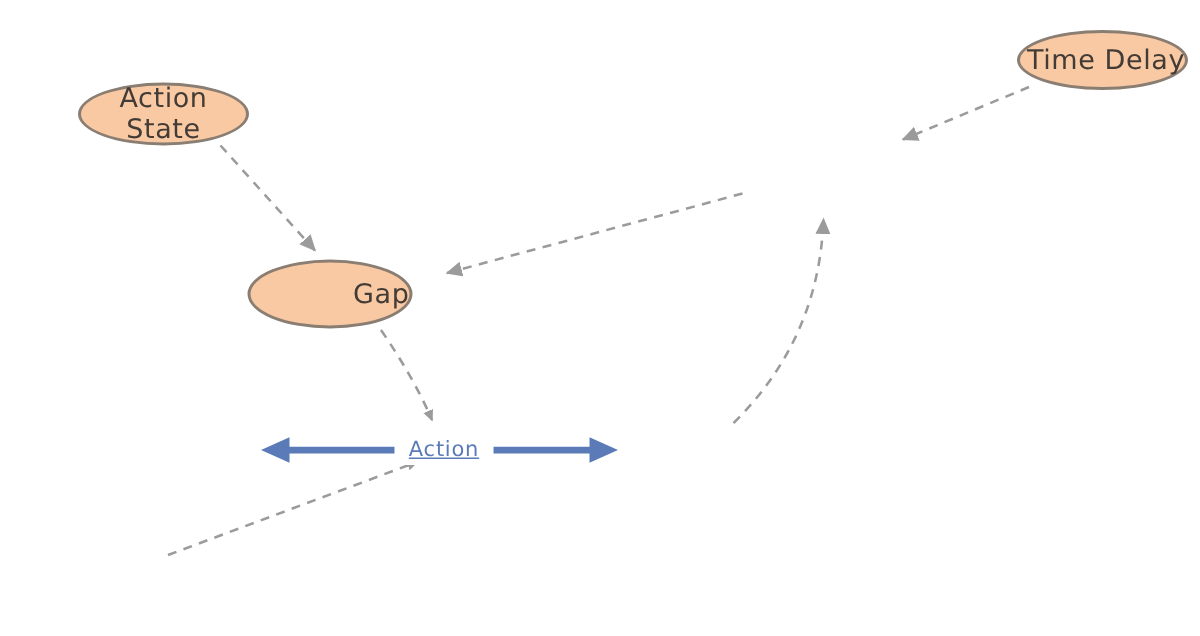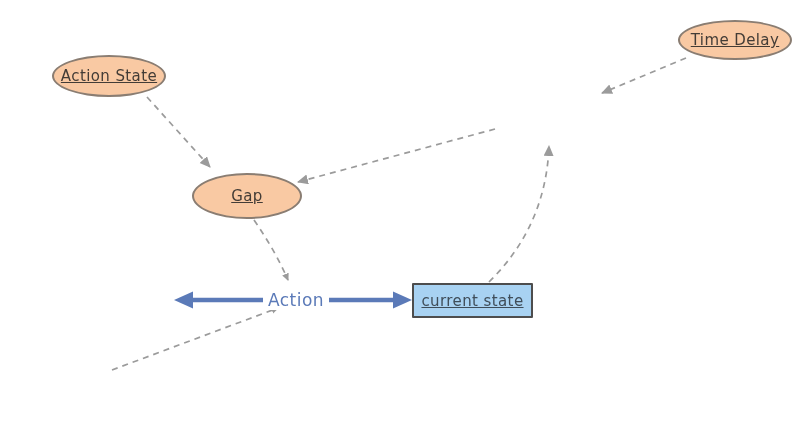--- a/index.html
+++ b/index.html
@@ -9,41 +9,41 @@
     overflow:hidden;
   }
   svg.layer{position:absolute;left:0;top:0;}
   .edge{
     stroke:var(--connector);stroke-width:1.7;fill:none;stroke-dasharray:6 5;
   }
   .arrowhead{fill:var(--connector);stroke:none;}
   .action-line{stroke:var(--action-arrow);stroke-width:4.5;}
   .action-head{fill:var(--action-arrow);stroke:none;}
   .node{
-    position:absolute;display:flex;align-items:center;justify-content:center;
+    position:absolute;display:flex;align-items:center;justify-content:flex-end;
     box-sizing:border-box;text-align:center;
-    font-size:15px;letter-spacing:0.4px;color:var(--text);text-decoration:underline;
+    font-size:18px;letter-spacing:0.4px;color:var(--text);
   }
   .node.ellipse{
     background:var(--node-fill);
     border:2px solid var(--node-border);
     border-radius:50%;
   }
   .node.rect{
     background:var(--box-fill);
     border:2px solid var(--box-border);
     color:var(--box-text);
     border-radius:1px;
   }
   .action-label{
     position:absolute;left:263px;top:290px;width:66px;height:20px;
     display:flex;align-items:center;justify-content:center;
     background:var(--background,#fff);
     color:var(--action-arrow);
-    font-size:17px;letter-spacing:0.5px;
+    font-size:14px;letter-spacing:0.5px;text-decoration:underline;
   }
 </style>
 </head>
 <body>
 
 <div class="canvas">
 
   <svg class="layer" width="800" height="424" viewBox="0 0 800 424">
     <defs>
       <marker id="arrow" markerUnits="userSpaceOnUse" markerWidth="13" markerHeight="11" refX="10" refY="5" orient="auto">
@@ -70,24 +70,21 @@
 
   <div class="node ellipse" style="left:52px;top:55px;width:114px;height:42px;">
     <span>Action State</span>
   </div>
 
   <div class="node ellipse" style="left:678px;top:20px;width:114px;height:40px;">
     <span>Time Delay</span>
   </div>
 
 
-  <div class="node ellipse" style="left:192px;top:173px;width:110px;height:46px;">
+  <div class="node ellipse" style="left:165px;top:173px;width:110px;height:46px;">
     <span>Gap</span>
   </div>
 
 
-  <div class="node rect" style="left:412px;top:283px;width:121px;height:35px;">
-    <span>current state</span>
-  </div>
 
   <div class="action-label">Action</div>
 
 </div>
 
 </body></html>

